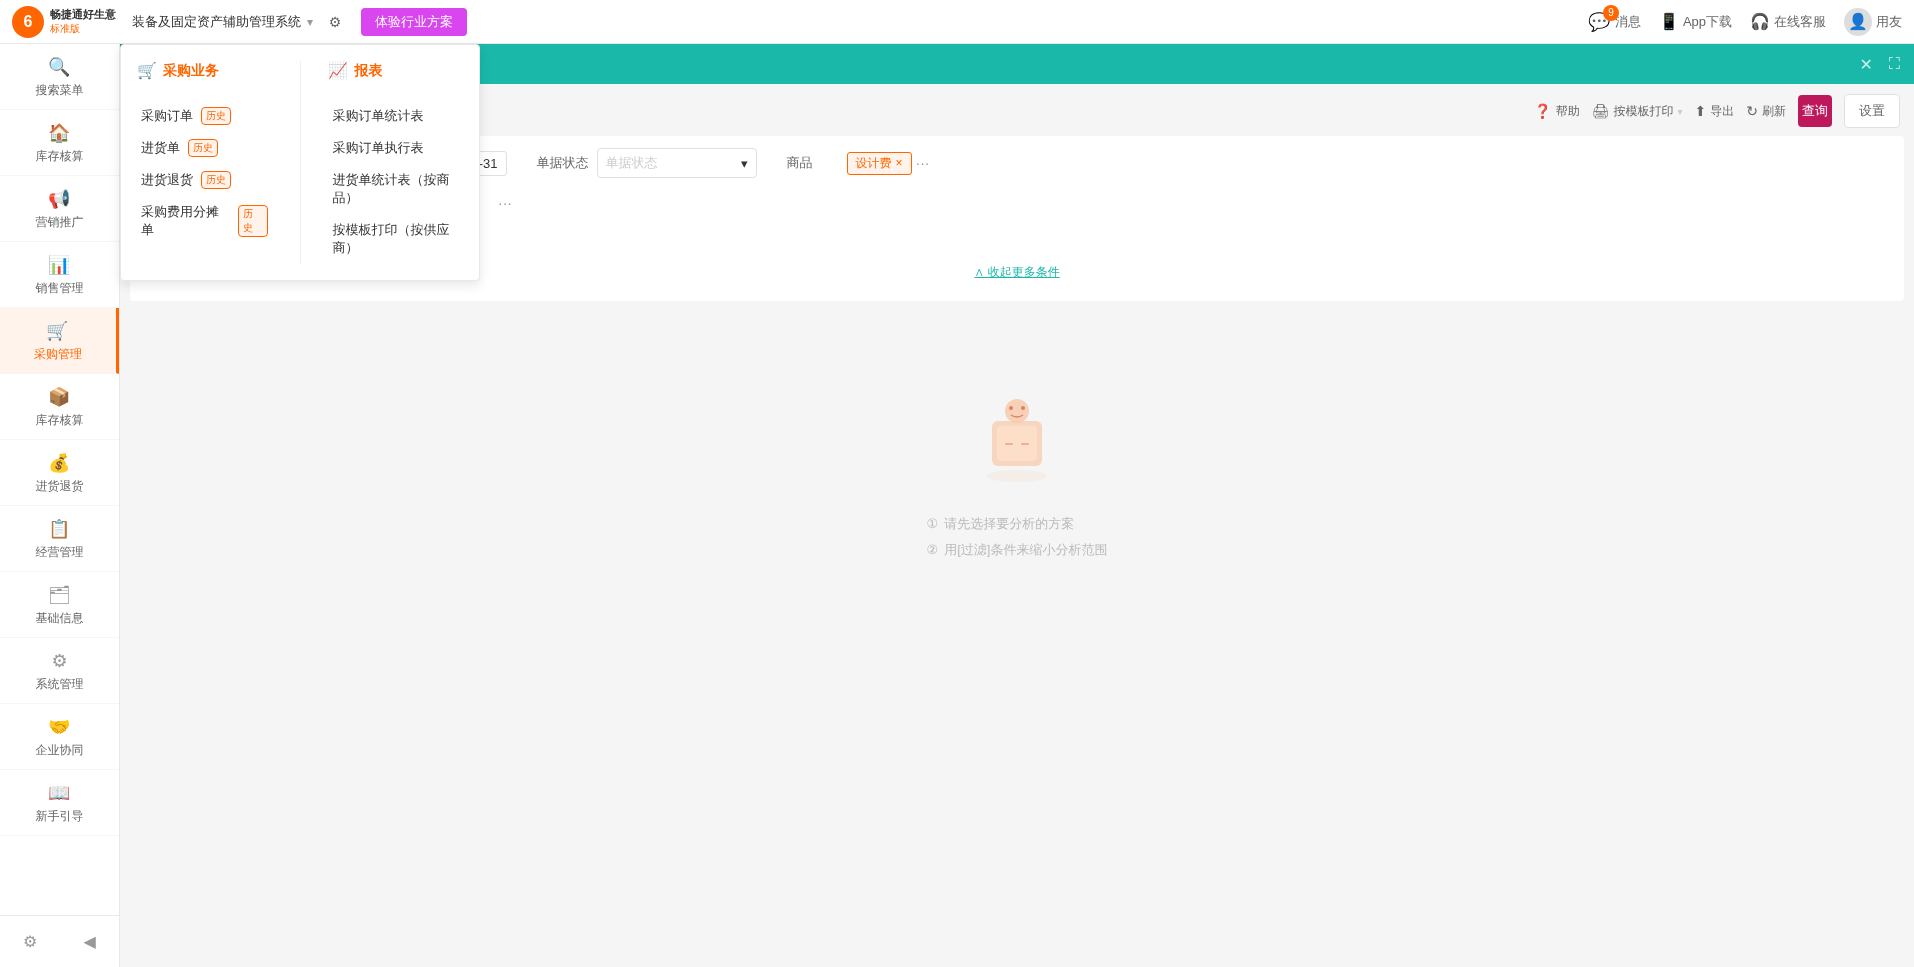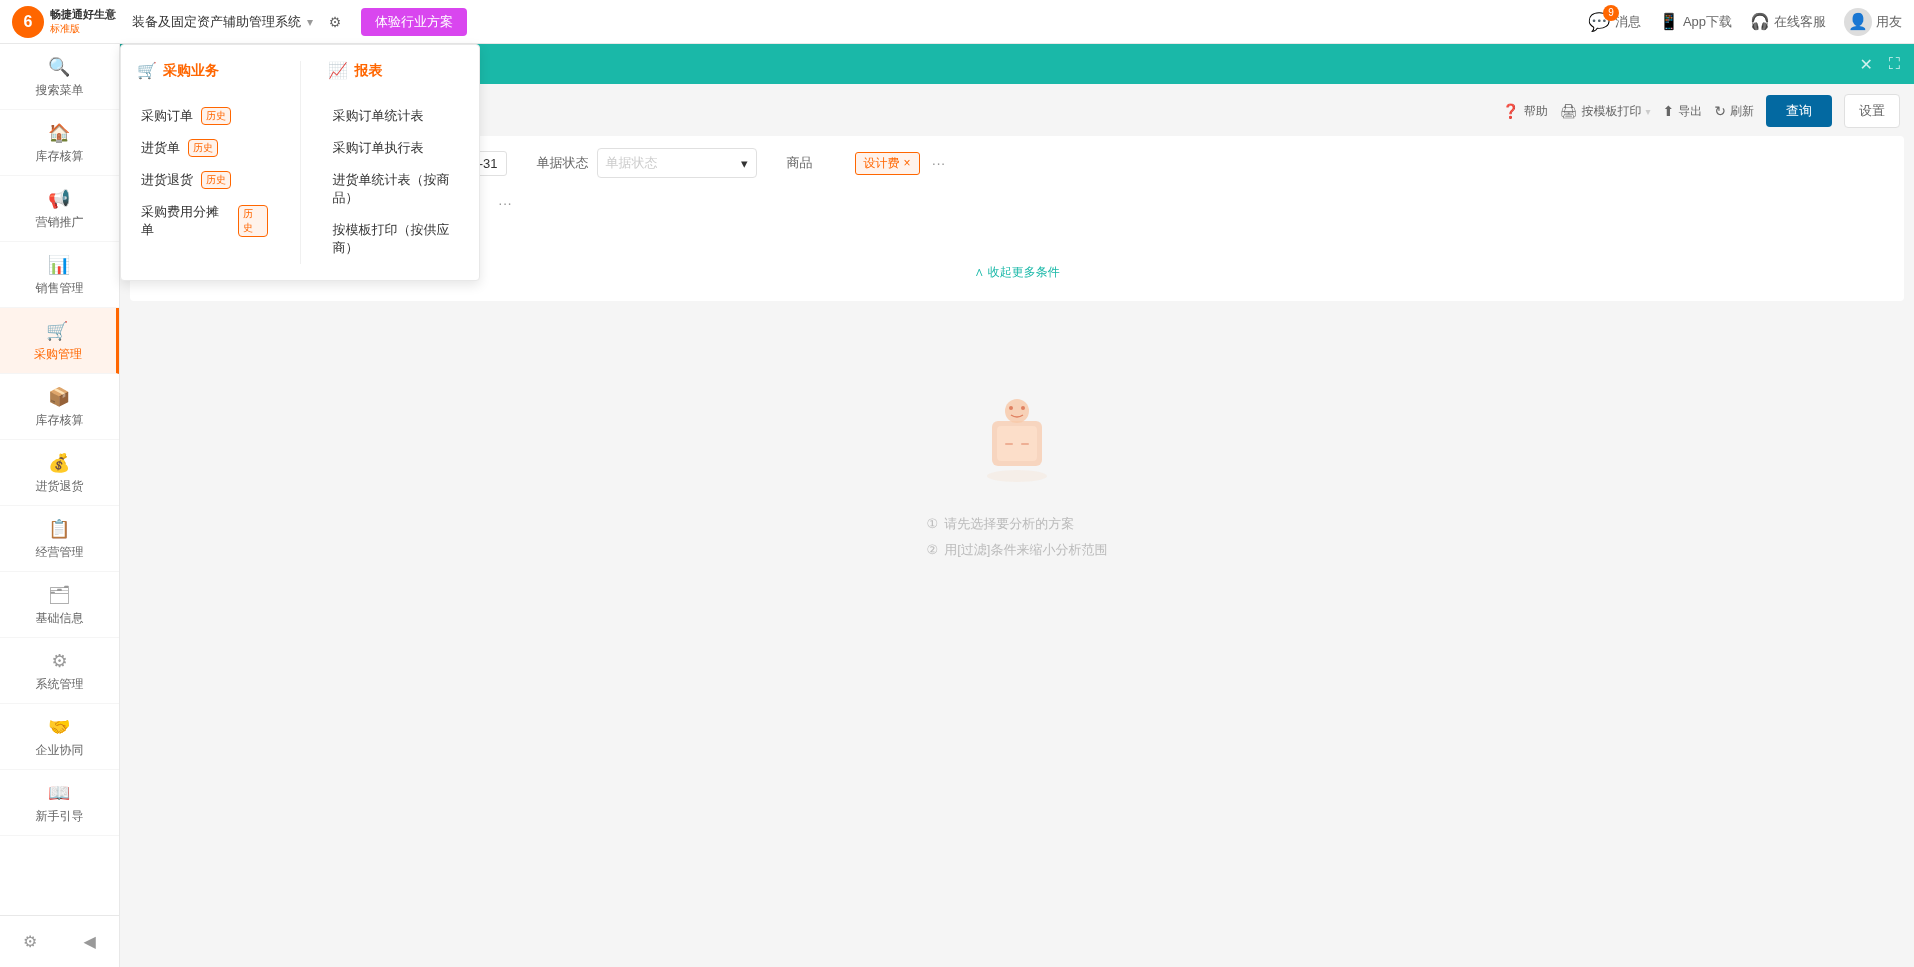--- a/index.html
+++ b/index.html
@@ -274,44 +274,45 @@
       gap: 4px;
     }
     .filter-tag-close { cursor: pointer; }
     .filter-dots { color: #999; cursor: pointer; font-size: 14px; margin-left: 4px; }
     .collapse-btn {
       text-align: center;
       padding: 8px;
       cursor: pointer;
       color: #1ab8a8;
       font-size: 12px;
+      text-decoration: underline;
     }
 
     .toolbar-row {
       display: flex;
       align-items: center;
       justify-content: flex-end;
       gap: 12px;
       margin-bottom: 8px;
       padding: 0 4px;
     }
     .toolbar-btn {
       display: flex;
       align-items: center;
       gap: 4px;
       cursor: pointer;
       color: #666;
       font-size: 12px;
     }
     .toolbar-btn-icon { font-size: 14px; }
     .query-btn {
-      background: #0369a1;
+      background: #be185d;
       color: #fff;
       border: none;
-      padding: 7px 20px;
+      padding: 7px 4px;
       border-radius: 4px;
       cursor: pointer;
       font-size: 13px;
     }
     .setting-btn {
       background: #fff;
       color: #666;
       border: 1px solid #e0e0e0;
       padding: 7px 14px;
       border-radius: 4px;
@@ -536,21 +537,21 @@
             <span style="color:#1ab8a8;font-size:12px;cursor:pointer;">自定义</span>
             <span style="font-size:13px;color:#333;border:1px solid #e0e0e0;padding:4px 8px;border-radius:3px;">2024-01-01 ~ 2024-12-31</span>
           </div>
           <div style="margin-left:20px;display:flex;align-items:center;">
             <span class="filter-label">单据状态</span>
             <div class="filter-select" style="min-width:160px;">
               <span style="color:#ccc;">单据状态</span>
               <span style="margin-left:auto;">▾</span>
             </div>
           </div>
-          <div style="margin-left:20px;display:flex;align-items:center;gap:8px;">
+          <div style="margin-left:20px;display:flex;align-items:center;">
             <span class="filter-label">商品</span>
             <div class="filter-tag">
               <span>设计费</span>
               <span class="filter-tag-close">×</span>
             </div>
             <span class="filter-dots">···</span>
           </div>
         </div>
 
         <div class="filter-row">

